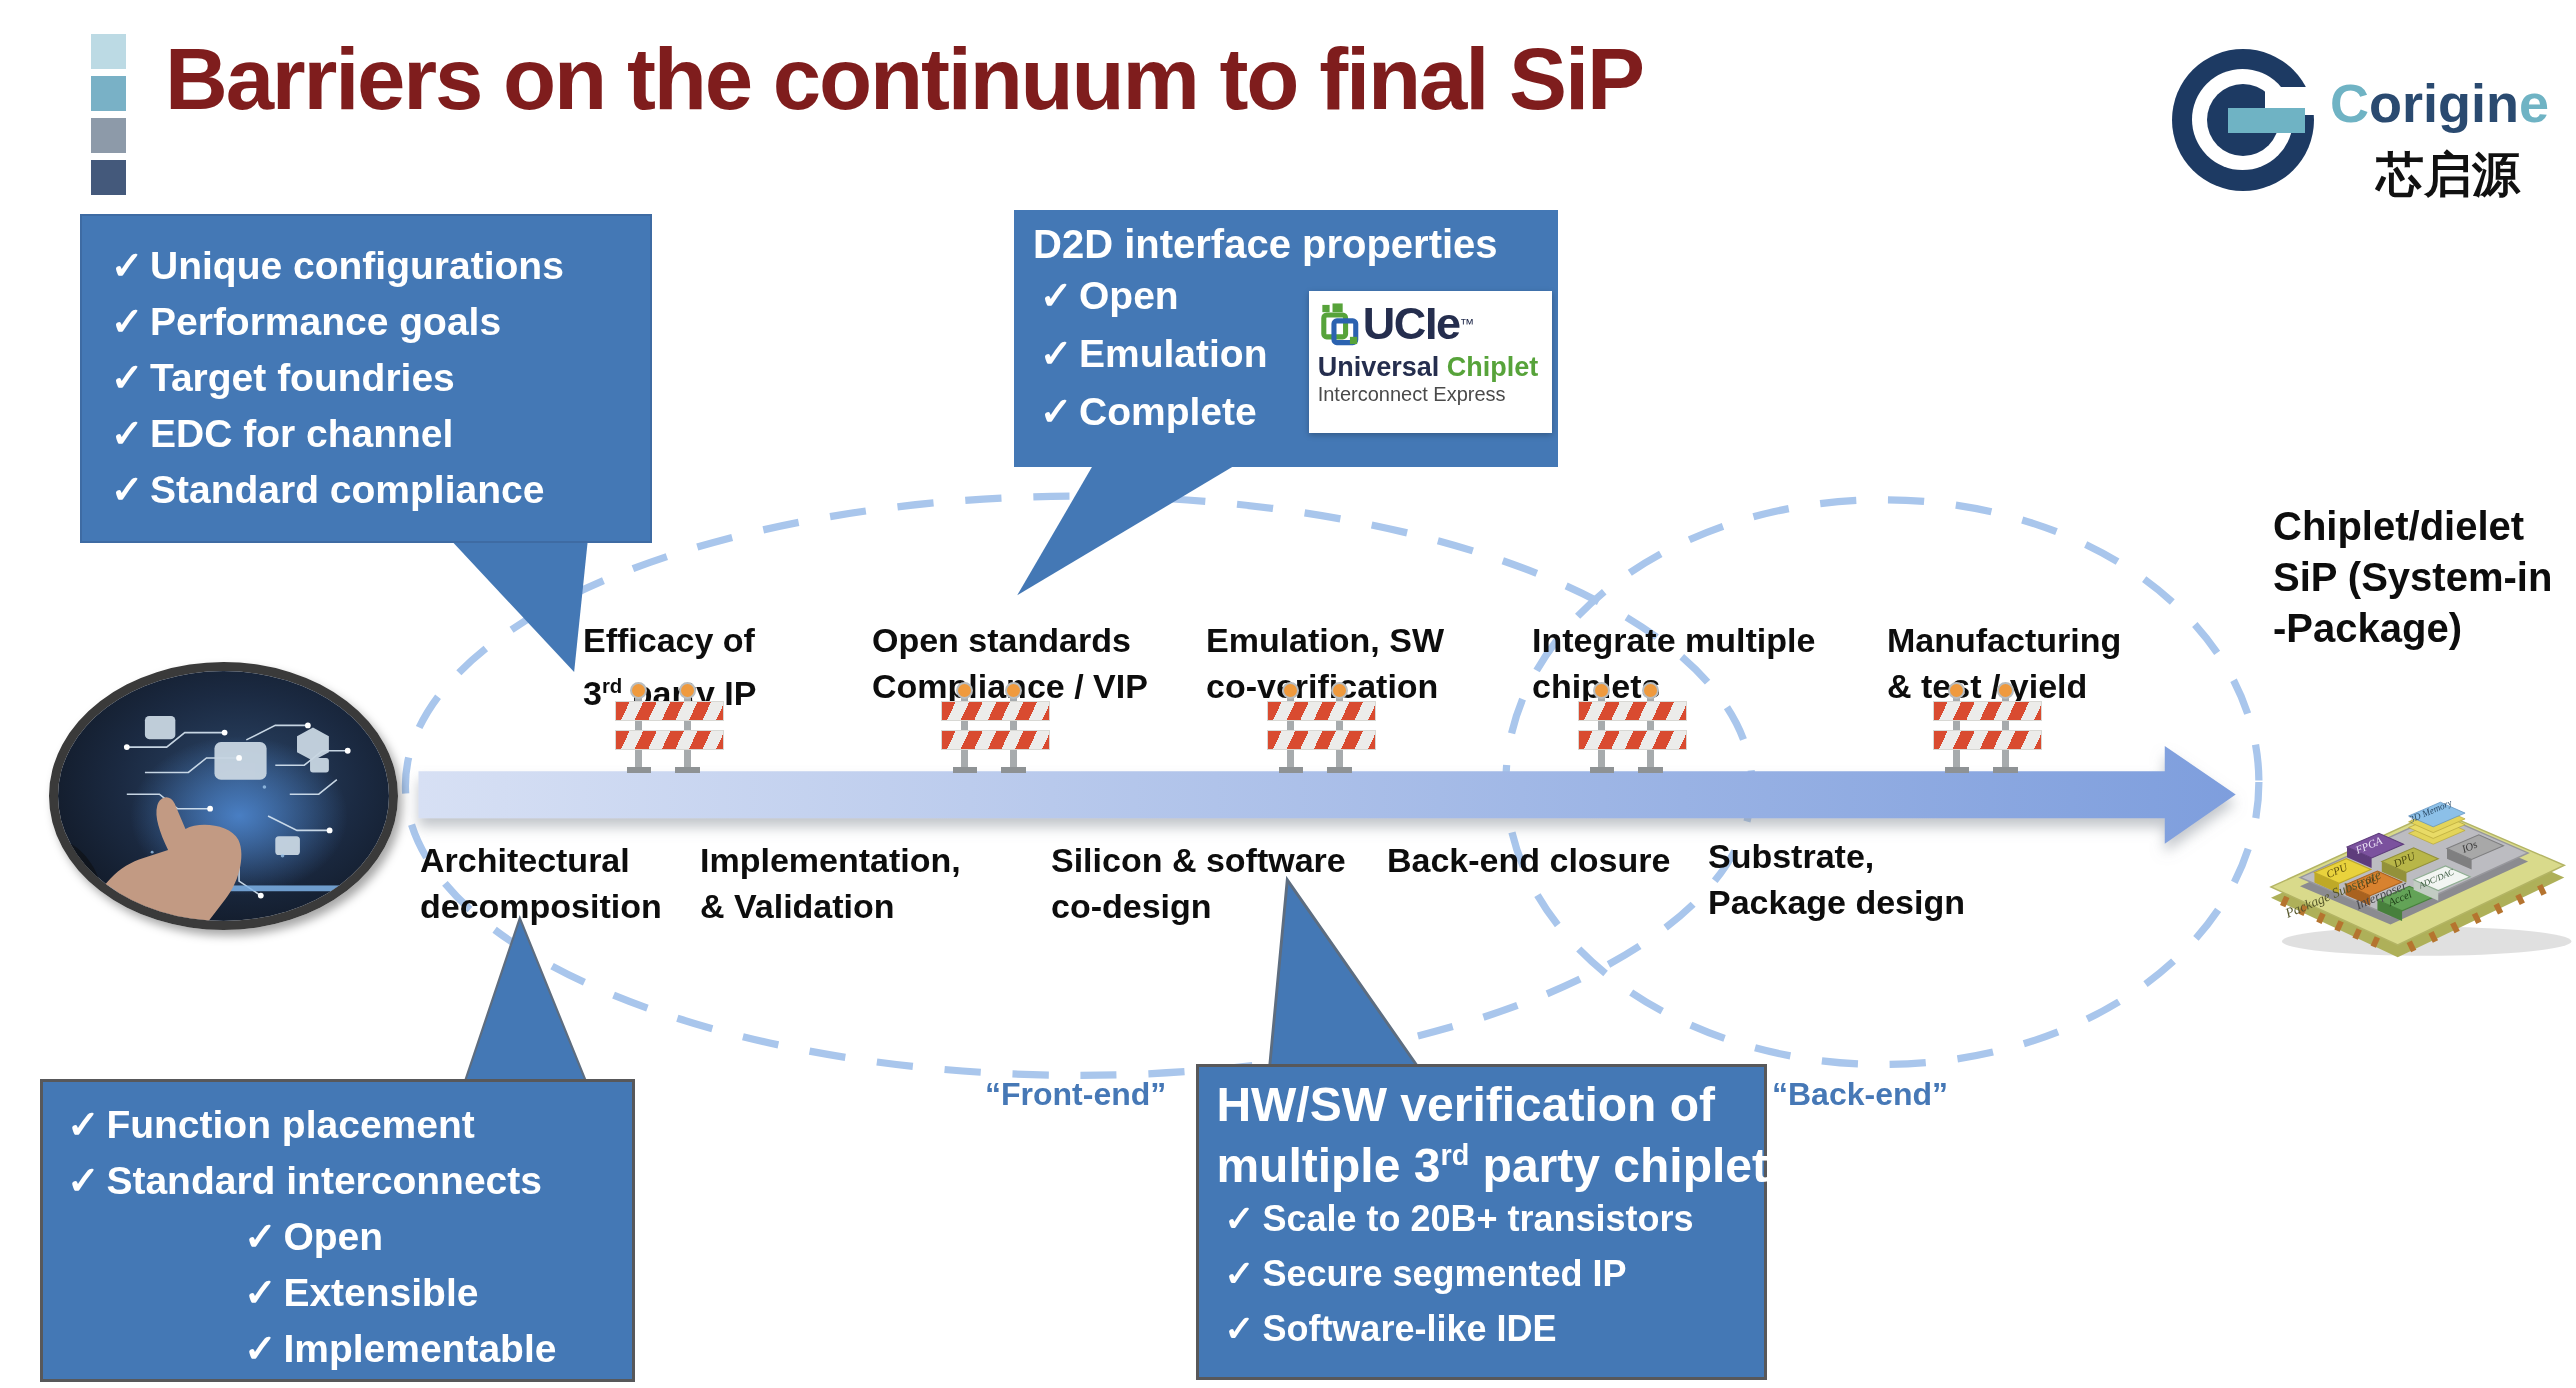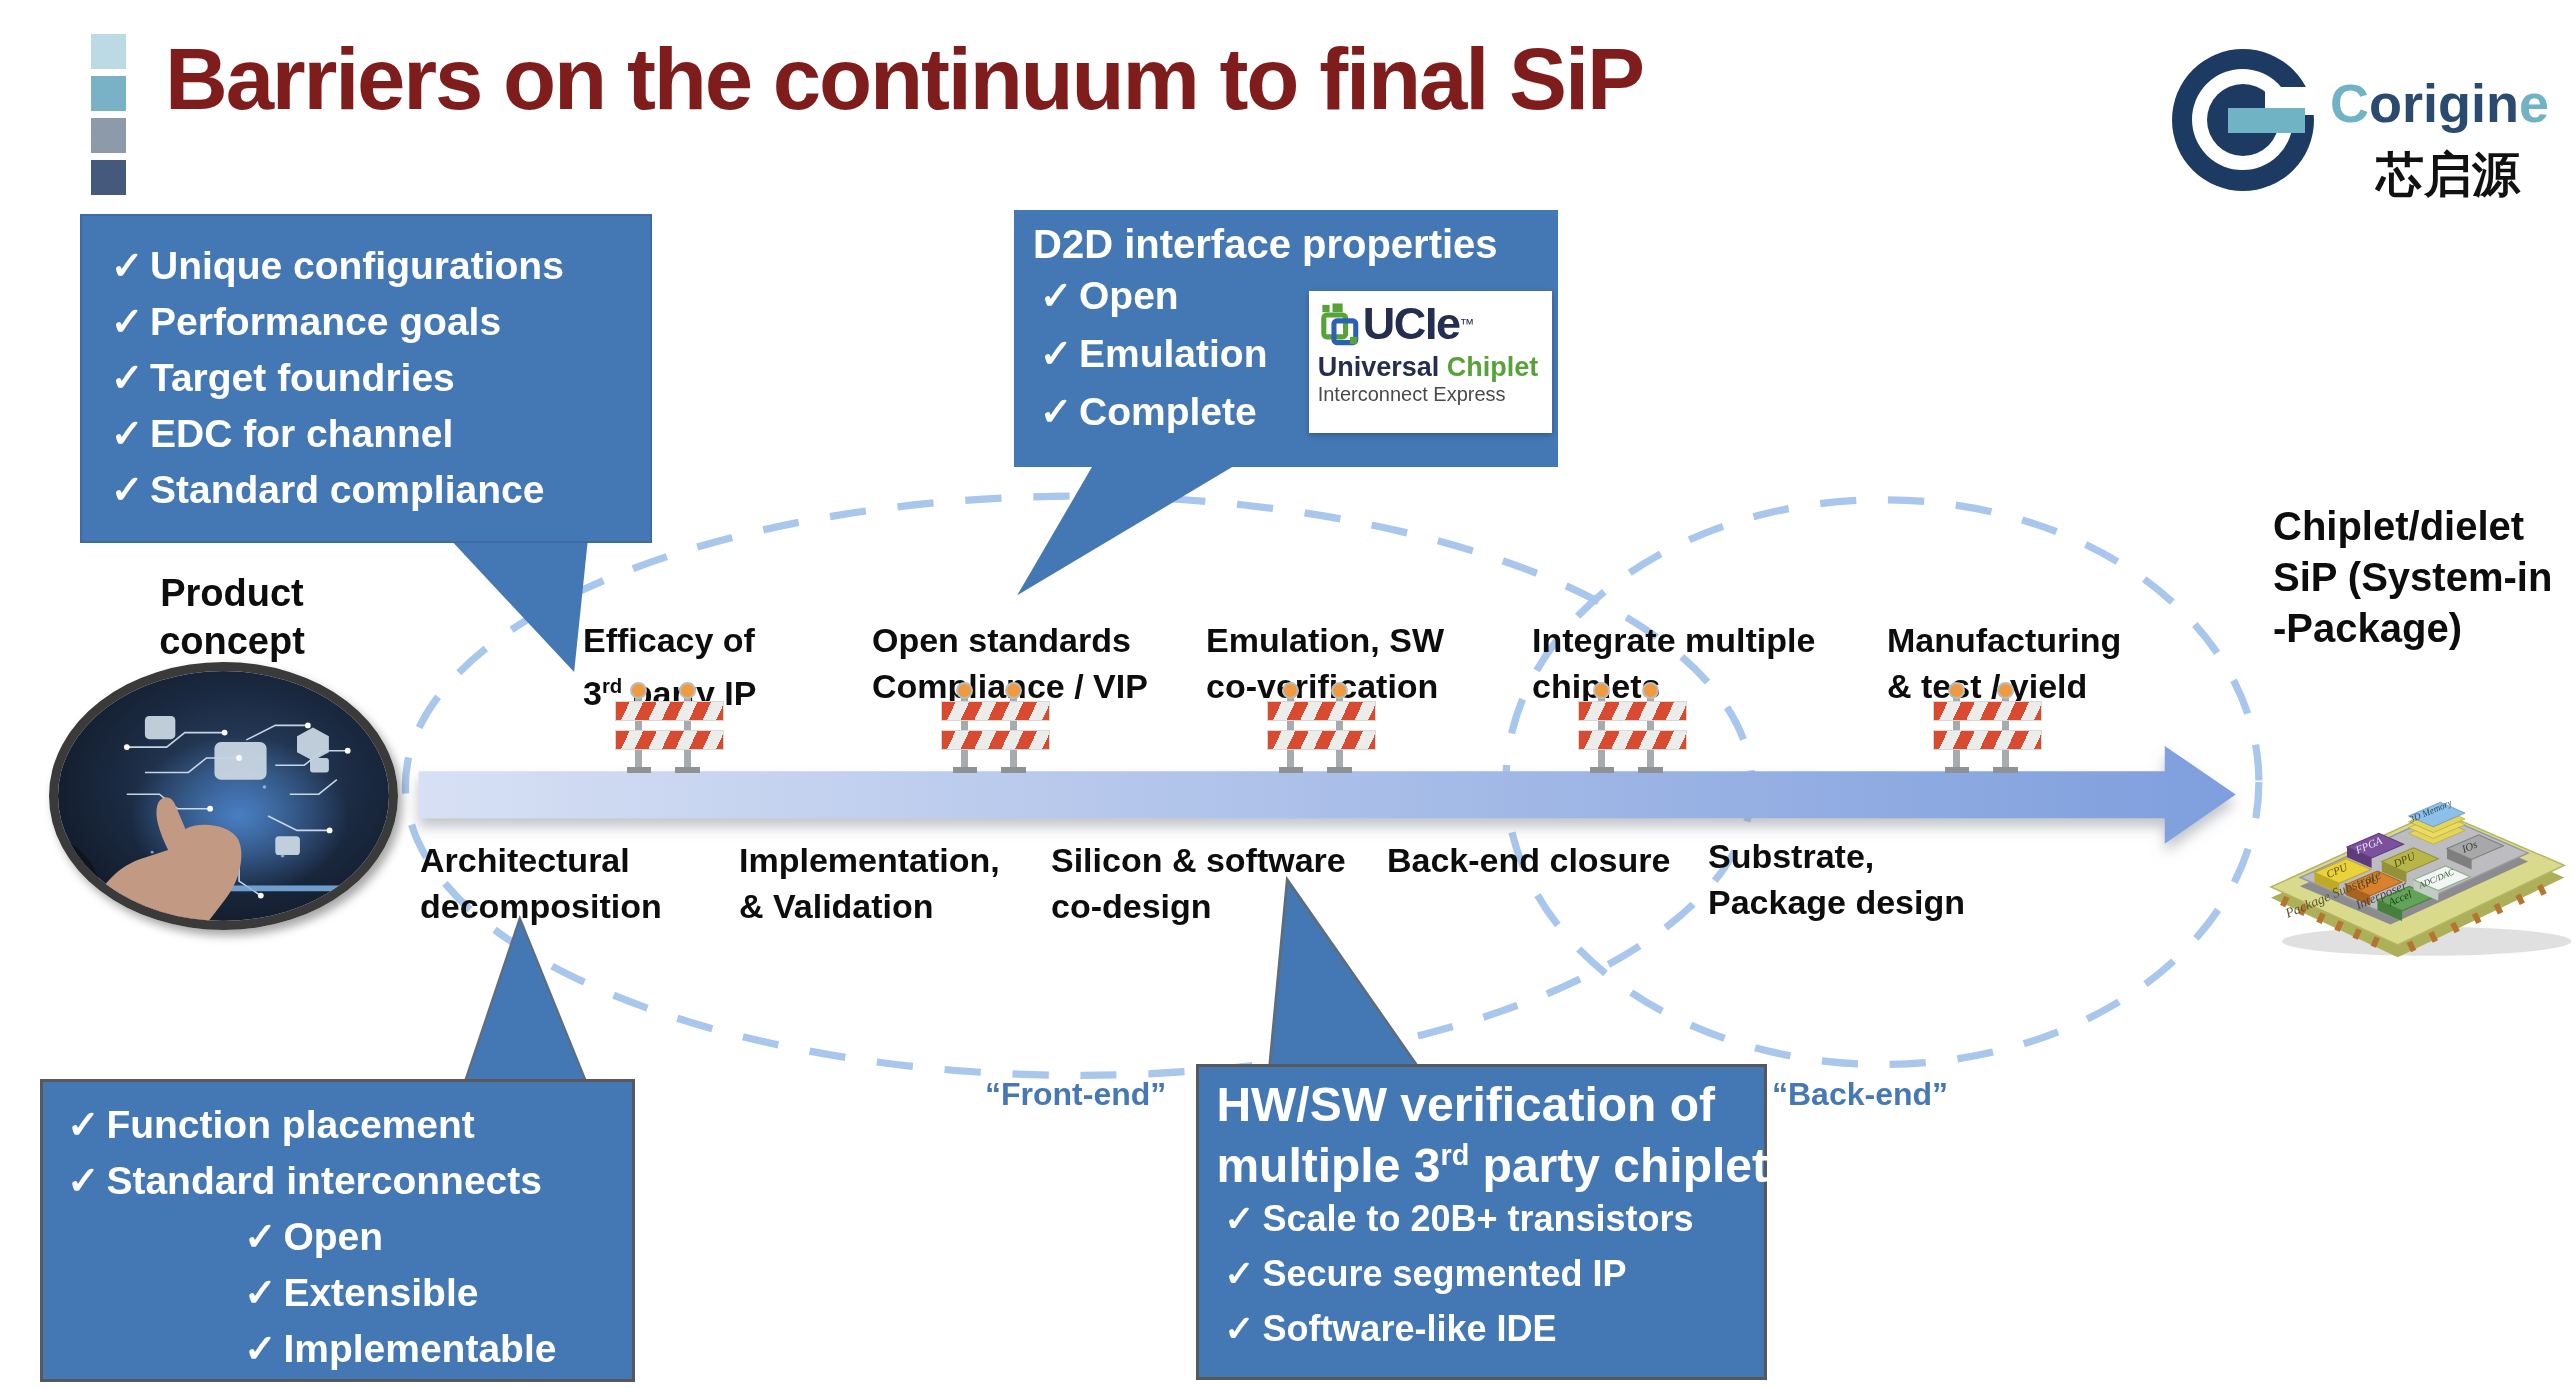--- a/index.html
+++ b/index.html
@@ -157,24 +157,20 @@
           <rect x="44" y="48" width="10" height="10" fill="#57a33a"></rect>
         </svg>
         <span class="ucie-name">UCIe</span>
           <span class="ucie-tm">™</span>
       </div>
       <div class="ucie-sub1"><span class="a">Universal </span><span class="b">Chiplet</span></div>
       <div class="ucie-sub2">Interconnect Express</div>
     </div>
   </div>
 
-  <div class="product-label">
-    <div>Product</div>
-    <div>concept</div>
-  </div>
   <div class="photo-ellipse">
     <svg width="331" height="250" viewBox="0 0 457 345">
       <defs>
         <radialGradient id="pg" cx="0.55" cy="0.45" r="0.8">
           <stop offset="0" stop-color="#2c4668"></stop>
             <stop offset="0.45" stop-color="#1b2a42"></stop>
             <stop offset="1" stop-color="#0b0f16"></stop>
         </radialGradient>
         <radialGradient id="glow" cx="0.5" cy="0.5" r="0.5">
           <stop offset="0" stop-color="#4d86cf" stop-opacity="0.9"></stop>
@@ -294,21 +290,21 @@
     <div class="lamp" style="left:15px;"></div>
       <div class="lamp" style="left:64px;"></div>
     <div class="bar" style="top:19px;"></div>
       <div class="bar" style="top:48px;"></div>
   </div>
 
   <div class="lbl-below" style="left:420px;">
     <div>Architectural</div>
     <div>decomposition</div>
   </div>
-  <div class="lbl-below" style="left:700px;margin-left:39px;">
+  <div class="lbl-below" style="left:700px;">
     <div>Implementation,</div>
     <div>&amp; Validation</div>
   </div>
   <div class="lbl-below" style="left:1051px;">
     <div>Silicon &amp; software</div>
     <div>co-design</div>
   </div>
   <div class="lbl-below" style="left:1387px;">
     <div>Back-end closure</div>
   </div>

